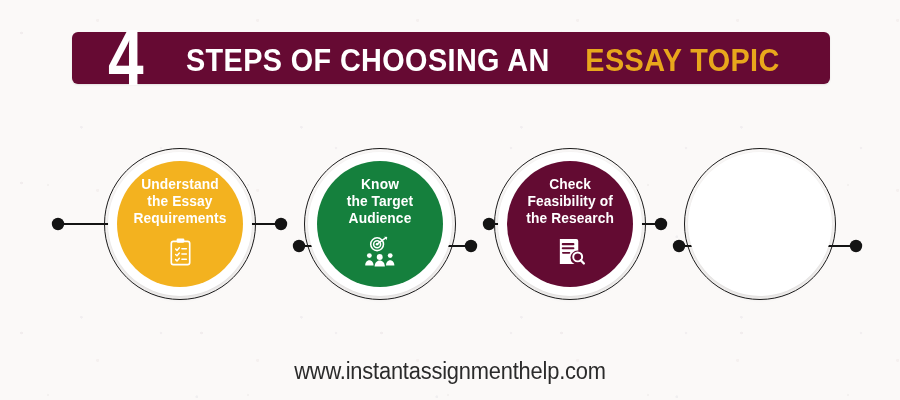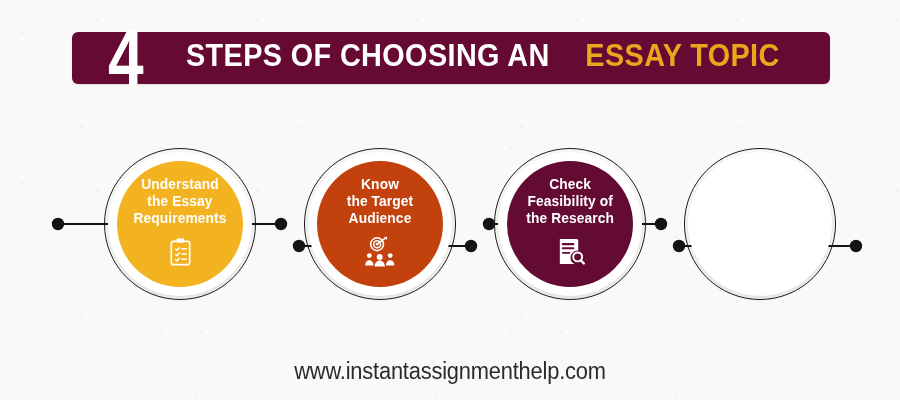--- a/index.html
+++ b/index.html
@@ -58,21 +58,21 @@
     transform: scaleX(0.80);
     transform-origin: left center;
     z-index: 3;
   }
   #header-title {
     position: absolute;
     left: 186px;
     top: 32px;
     height: 47px;
     display: flex;
-    align-items: center;
+    align-items: flex-end;
     z-index: 3;
     white-space: nowrap;
   }
   .title-seg {
     font-family: "Liberation Sans Narrow", "Liberation Sans", sans-serif;
     font-size: 31px;
     font-weight: bold;
     letter-spacing: 0.4px;
     transform: scaleX(0.93);
     transform-origin: left center;
@@ -221,21 +221,21 @@
           <path d="M11 24.4l1.4 1.4 2.4-2.8" stroke-width="1.5" stroke-linecap="round" stroke-linejoin="round"></path>
           <path d="M17.5 13.2h4.5M17.5 18.6h4.5M17.5 24h4.5" stroke-width="1.7" stroke-linecap="round"></path>
         </svg>
       </div>
     </div>
   </div>
 
   <div class="step-node" style="left:304px;">
     <div class="node-outline"></div>
     <div class="node-whitering"></div>
-    <div class="node-disc" style="background:#c2410c;">
+    <div class="node-disc" style="background:#15803d;">
       <div class="node-label">Know
 the Target
 Audience</div>
       <div class="node-icon">
         <svg viewBox="0 0 34 32" width="33" height="31">
           <g fill="none" stroke="#ffffff" stroke-width="1.6">
             <circle cx="13.5" cy="8.5" r="6.6"></circle>
             <circle cx="13.5" cy="8.5" r="3.6"></circle>
           </g>
           <circle cx="13.5" cy="8.5" r="1.4" fill="#ffffff"></circle>

